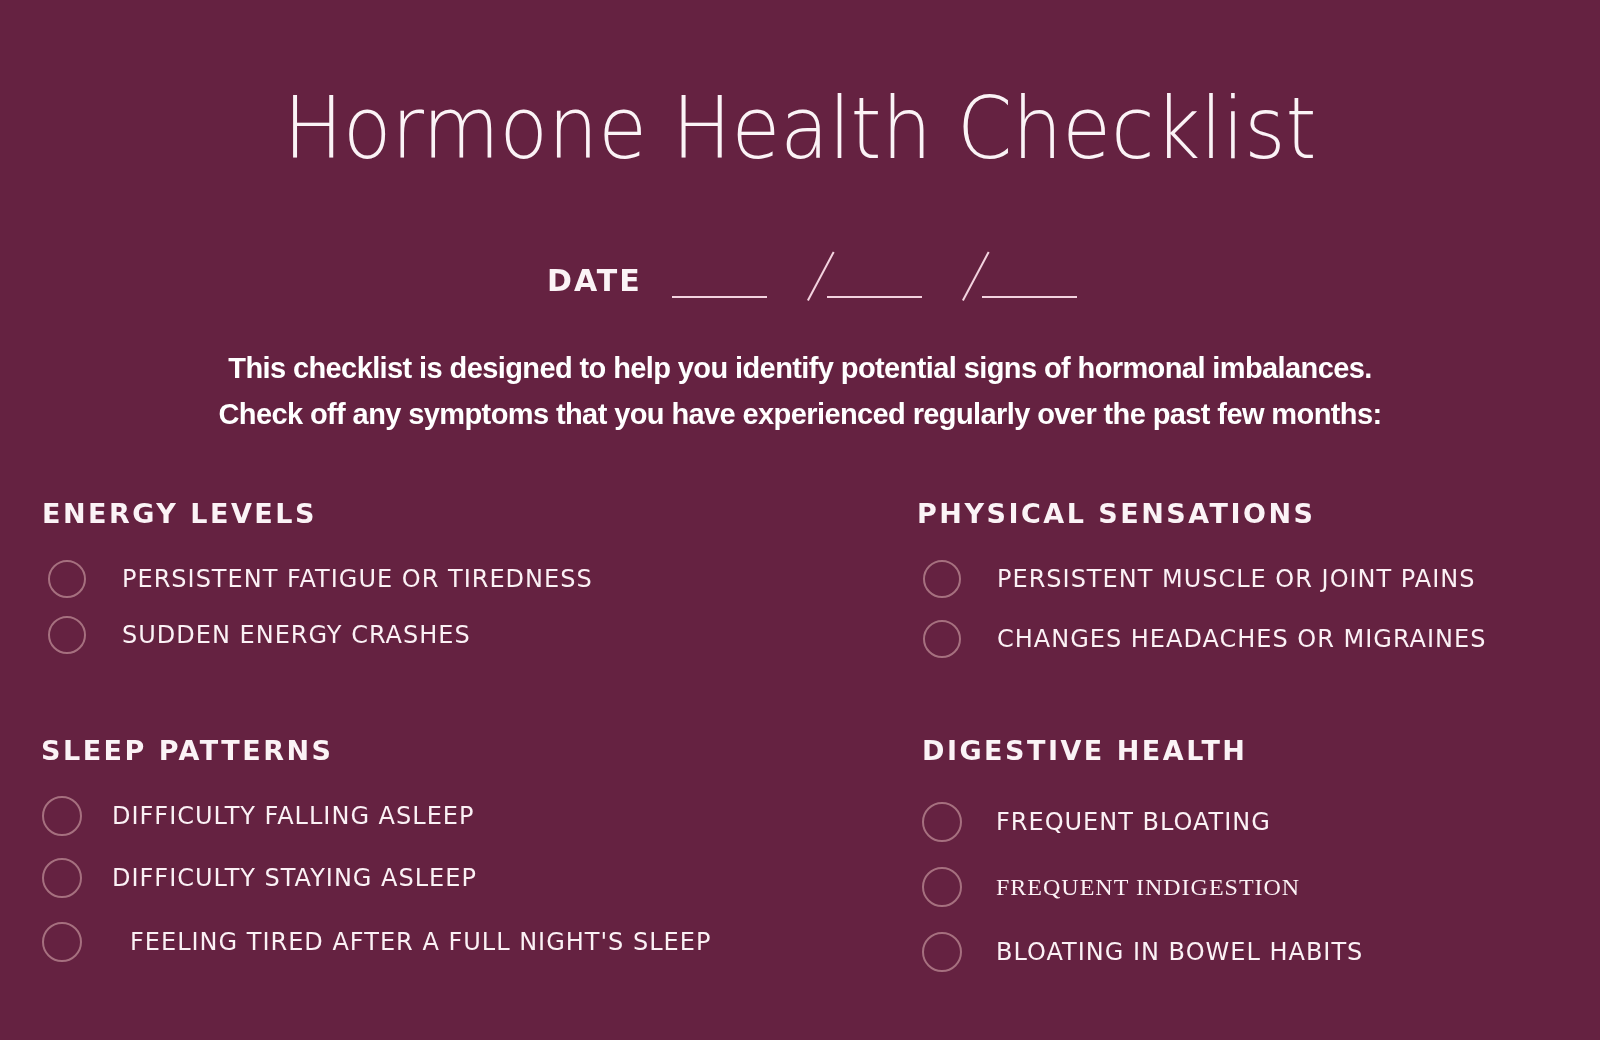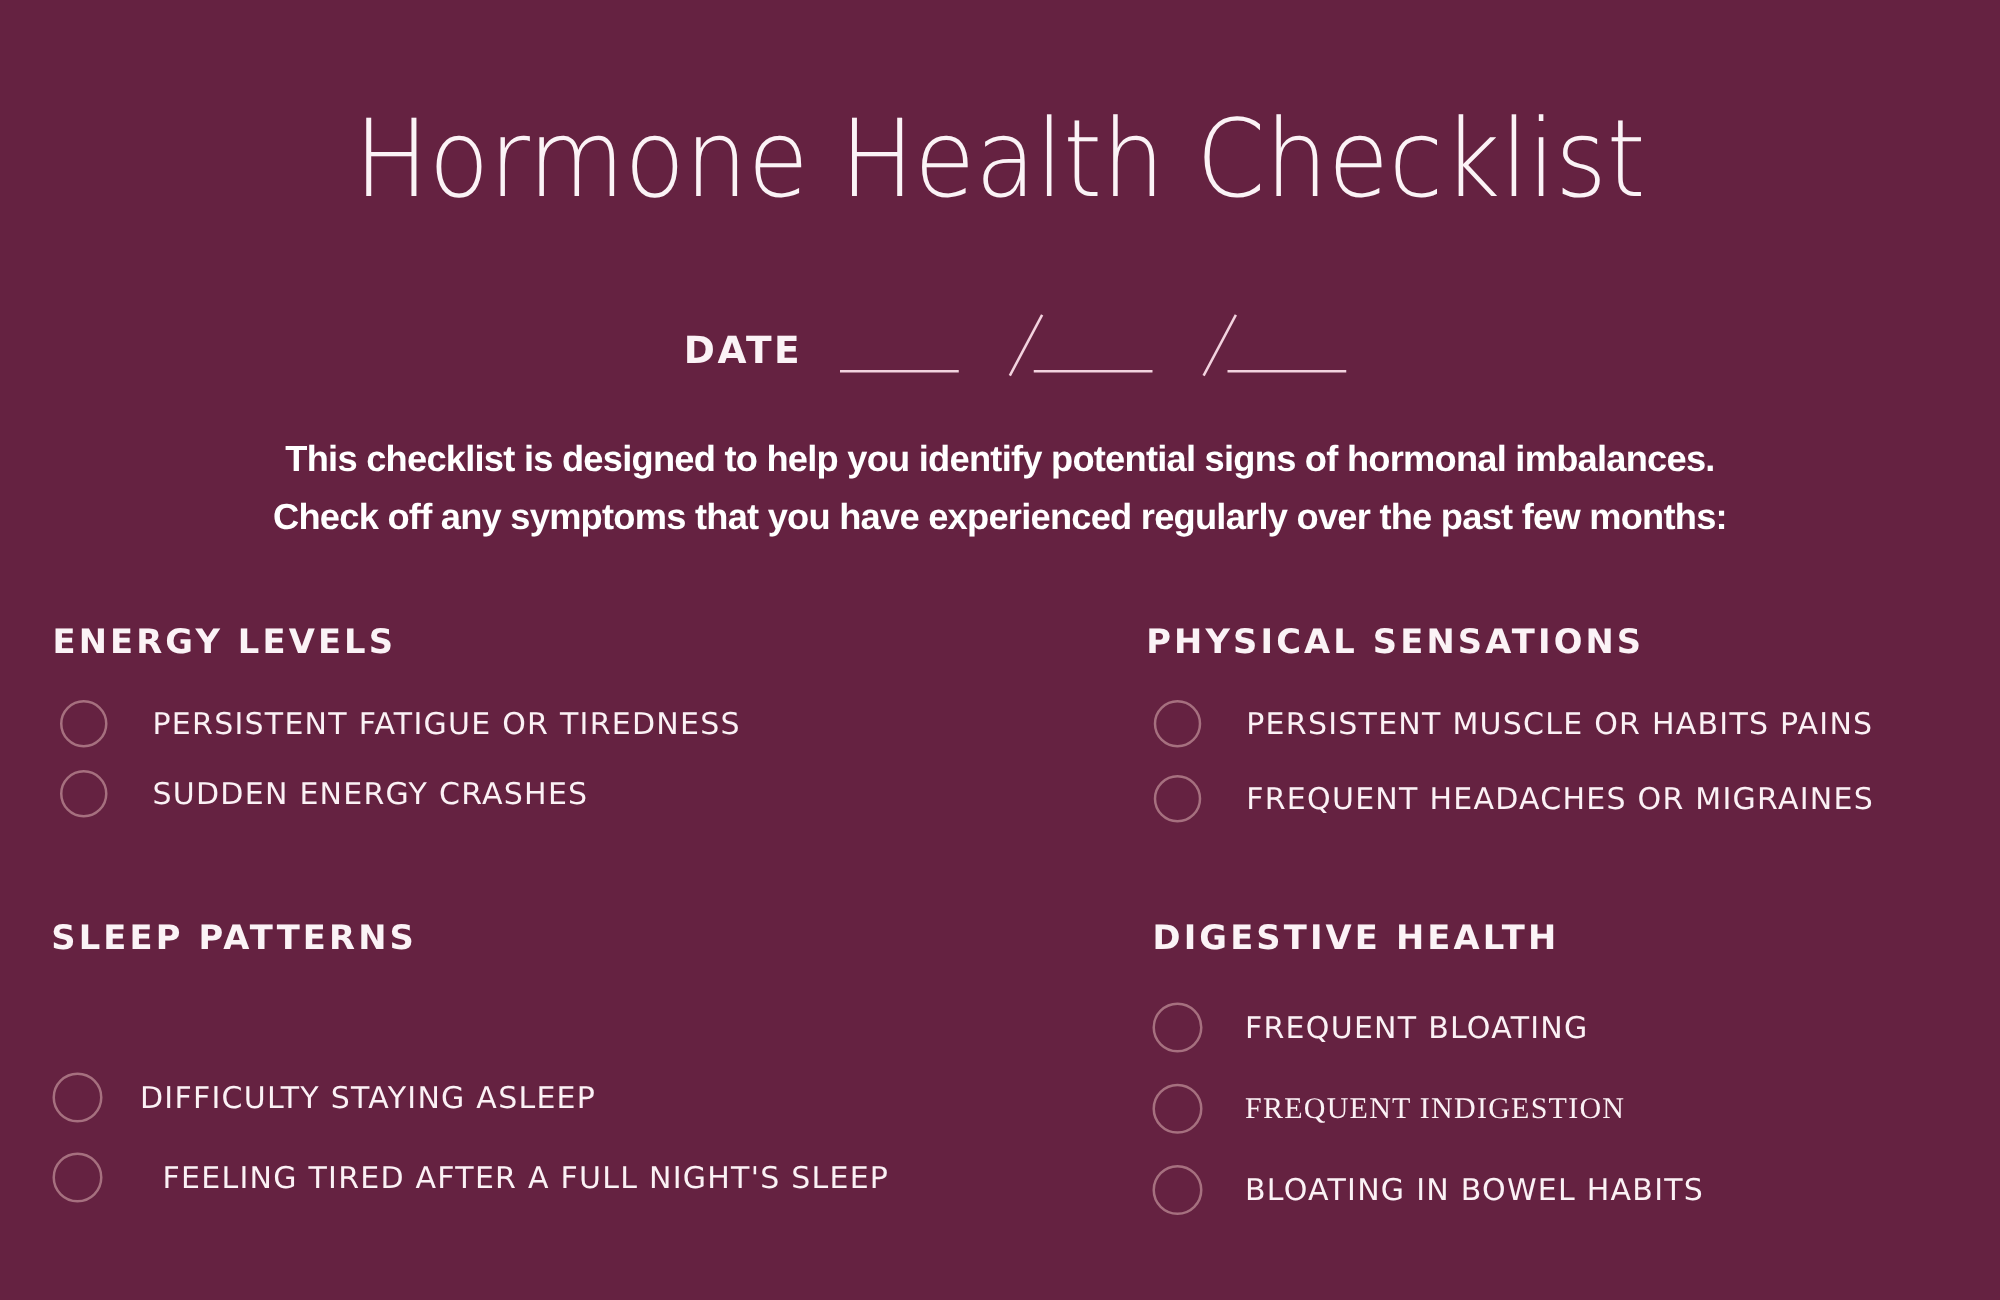--- a/index.html
+++ b/index.html
@@ -147,30 +147,34 @@
   <div class="item" style="left:6px; top:116px;">
     <span class="checkbox" style="width:38px;height:38px;"></span>
     <span class="item-label" style="margin-left:36px;">SUDDEN ENERGY CRASHES</span>
   </div>
 </div>
 
 <div class="section" style="left:917px; top:500px; width:680px; height:180px;">
   <h2 class="section-title">PHYSICAL SENSATIONS</h2>
   <div class="item" style="left:6px; top:60px;">
     <span class="checkbox" style="width:38px;height:38px;"></span>
-    <span class="item-label" style="margin-left:36px;">PERSISTENT MUSCLE OR HABITS PAINS</span>
+    <span class="item-label" style="margin-left:36px;">PERSISTENT MUSCLE OR JOINT PAINS</span>
   </div>
   <div class="item" style="left:6px; top:120px;">
     <span class="checkbox" style="width:38px;height:38px;"></span>
-    <span class="item-label" style="margin-left:36px;">FREQUENT HEADACHES OR MIGRAINES</span>
+    <span class="item-label" style="margin-left:36px;">CHANGES HEADACHES OR MIGRAINES</span>
   </div>
 </div>
 
 <div class="section" style="left:41px; top:737px; width:760px; height:260px;">
   <h2 class="section-title">SLEEP PATTERNS</h2>
+  <div class="item" style="left:1px; top:59px;">
+    <span class="checkbox" style="width:40px;height:40px;"></span>
+    <span class="item-label" style="margin-left:30px;">DIFFICULTY FALLING ASLEEP</span>
+  </div>
   <div class="item" style="left:1px; top:121px;text-align:center;">
     <span class="checkbox" style="width:40px;height:40px;"></span>
     <span class="item-label" style="margin-left:30px;">DIFFICULTY STAYING ASLEEP</span>
   </div>
   <div class="item" style="left:1px; top:185px;">
     <span class="checkbox" style="width:40px;height:40px;"></span>
     <span class="item-label" style="margin-left:48px;">FEELING TIRED AFTER A FULL NIGHT'S SLEEP</span>
   </div>
 </div>
 

